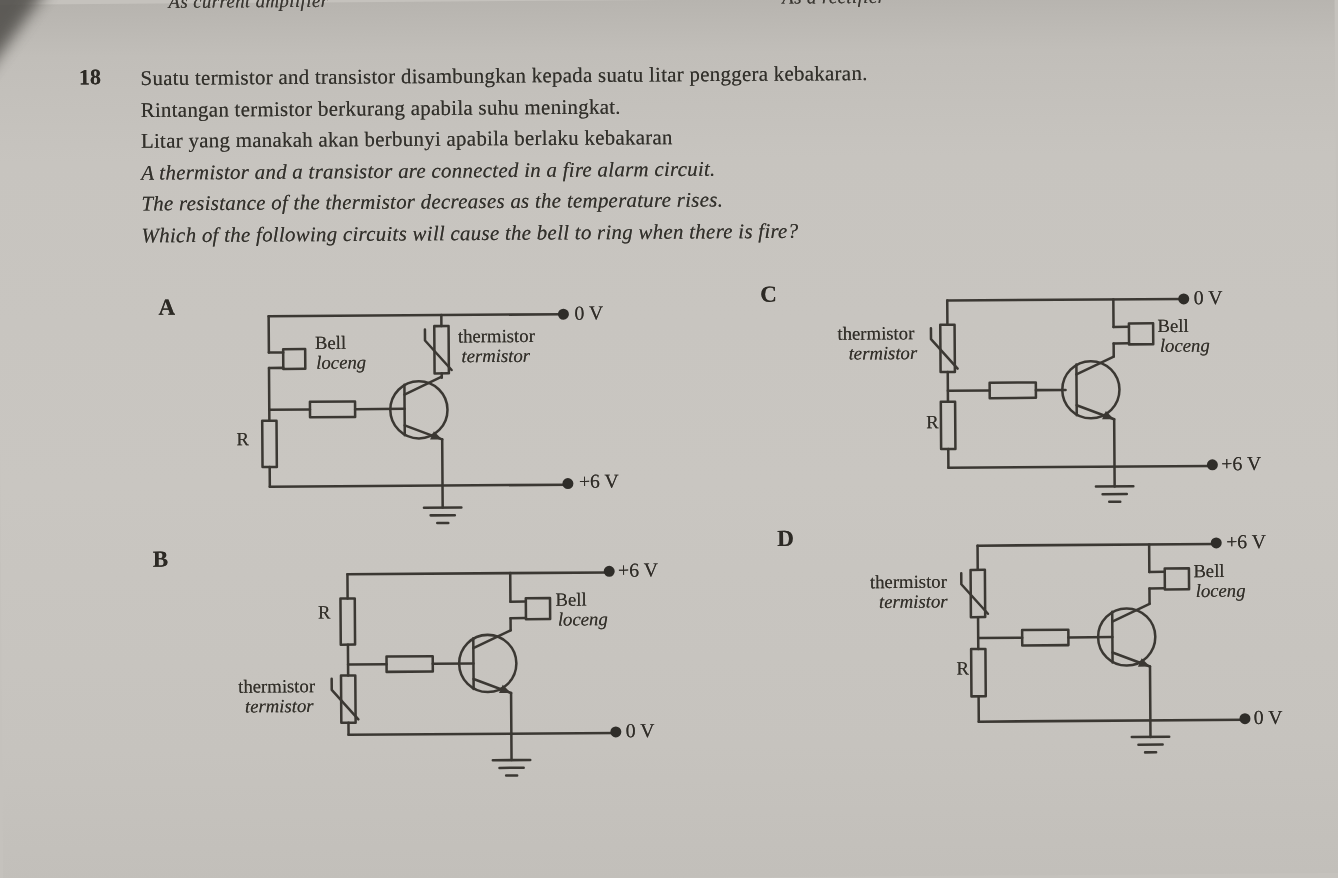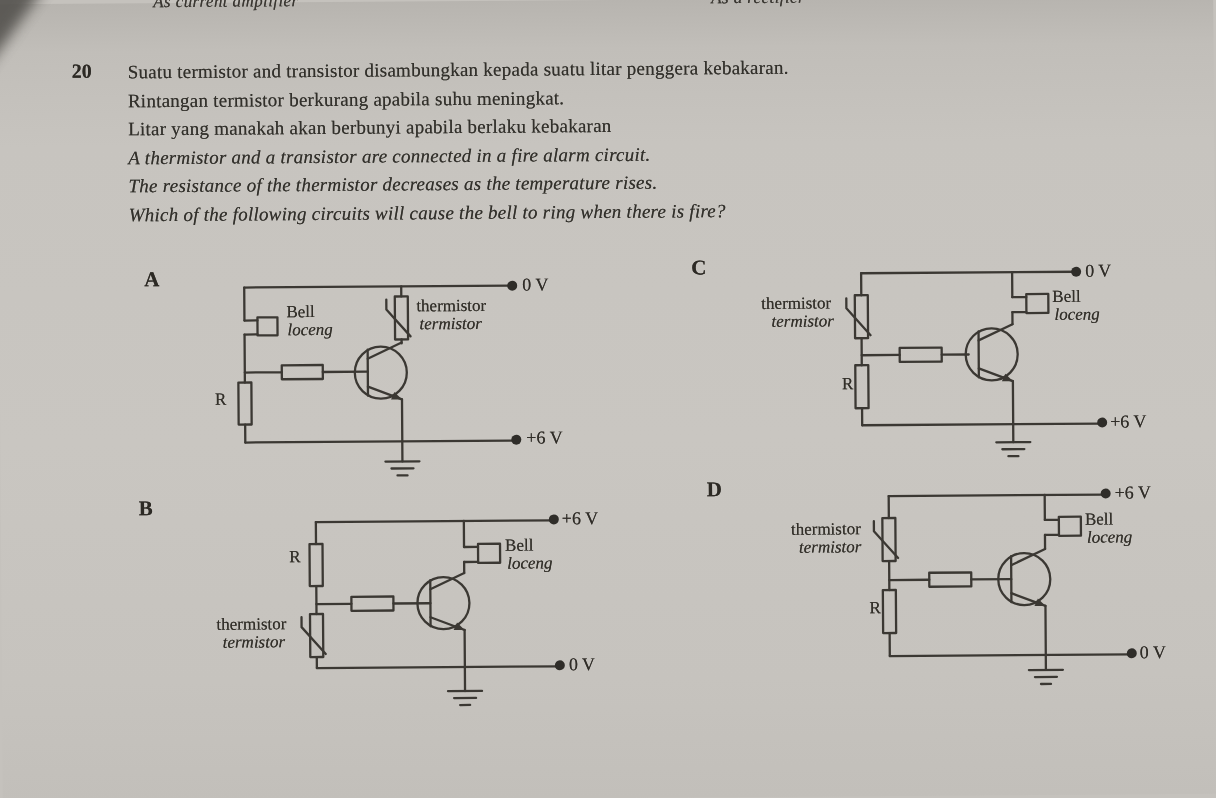--- a/index.html
+++ b/index.html
@@ -58,21 +58,21 @@
 </head>
 <body>
 
 <div class="sheet">
 
   <div class="corner-shadow"></div>
 
   <span class="cut-text" style="left:156px;">As current amplifier</span>
   <span class="cut-text" style="left:714px;">As a rectifier</span>
 
-  <span class="qnum">20</span>
+  <span class="qnum">18</span>
 
   <div class="qtext">
     <div class="ms">Suatu termistor and transistor disambungkan kepada suatu litar penggera kebakaran.</div>
     <div class="ms">Rintangan termistor berkurang apabila suhu meningkat.</div>
     <div class="ms">Litar yang manakah akan berbunyi apabila berlaku kebakaran</div>
     <div class="en">A thermistor and a transistor are connected in a fire alarm circuit.</div>
     <div class="en">The resistance of the thermistor decreases as the temperature rises.</div>
     <div class="en">Which of the following circuits will cause the bell to ring when there is fire?</div>
   </div>
 

